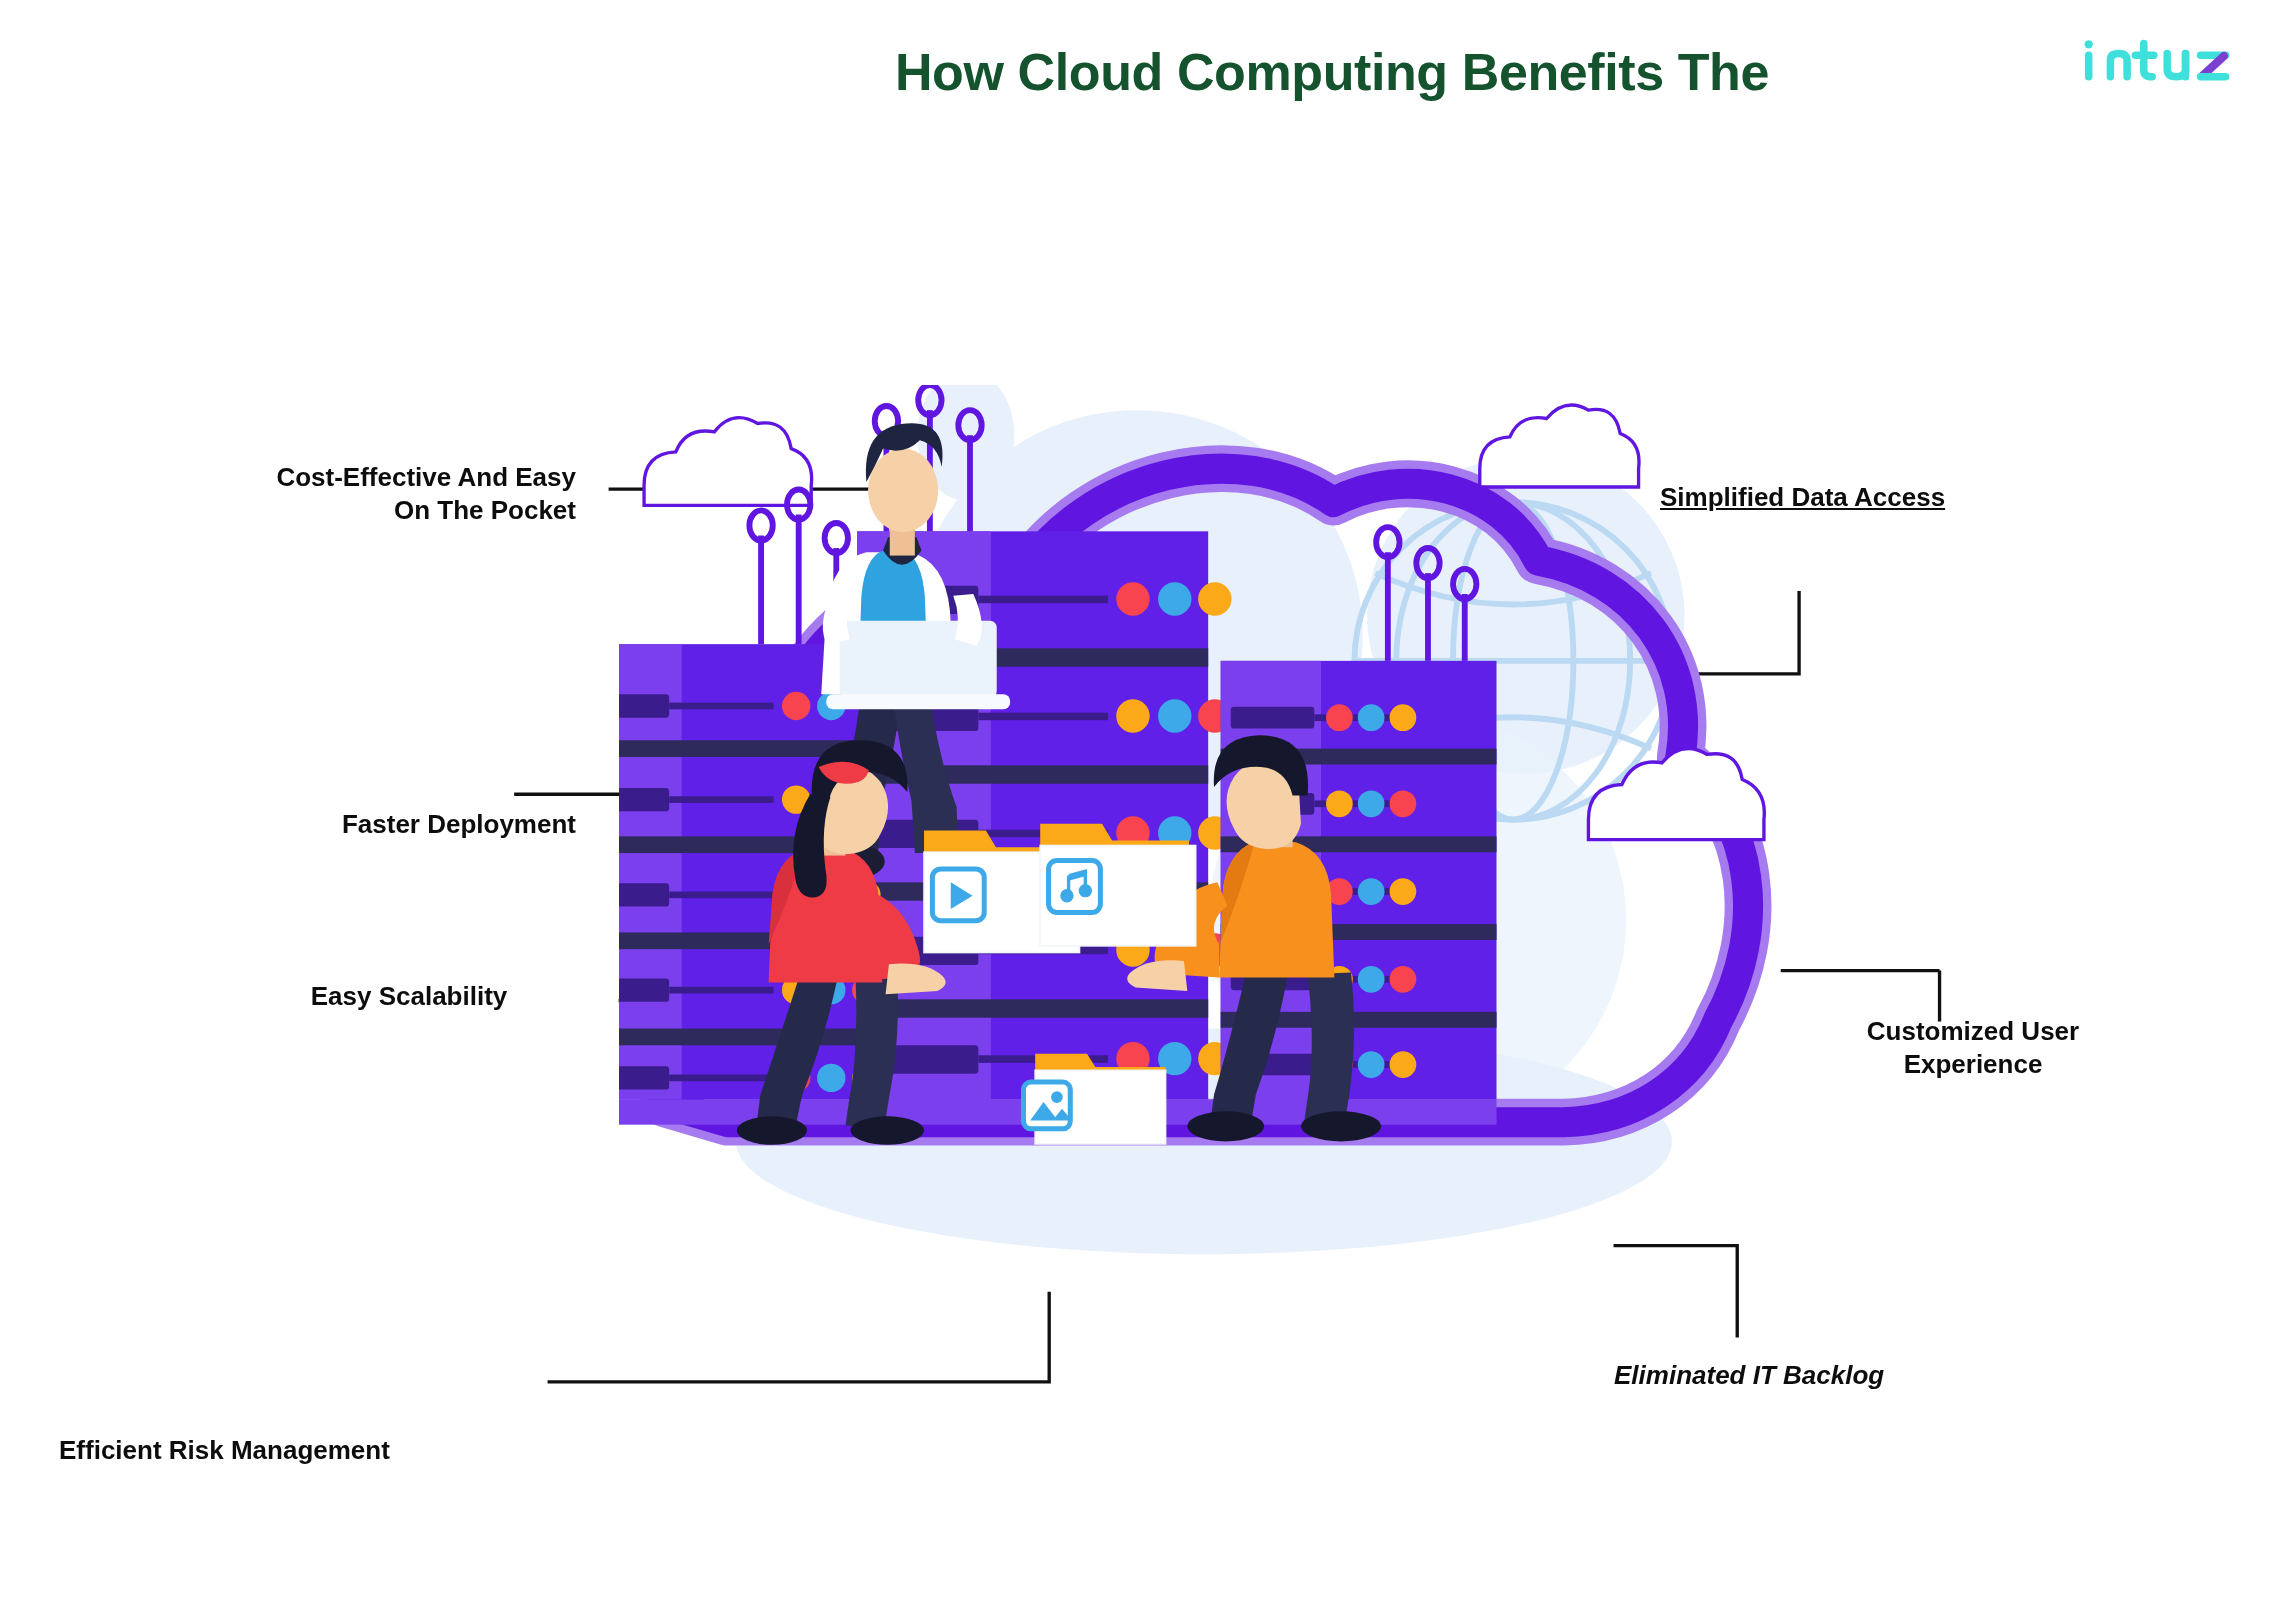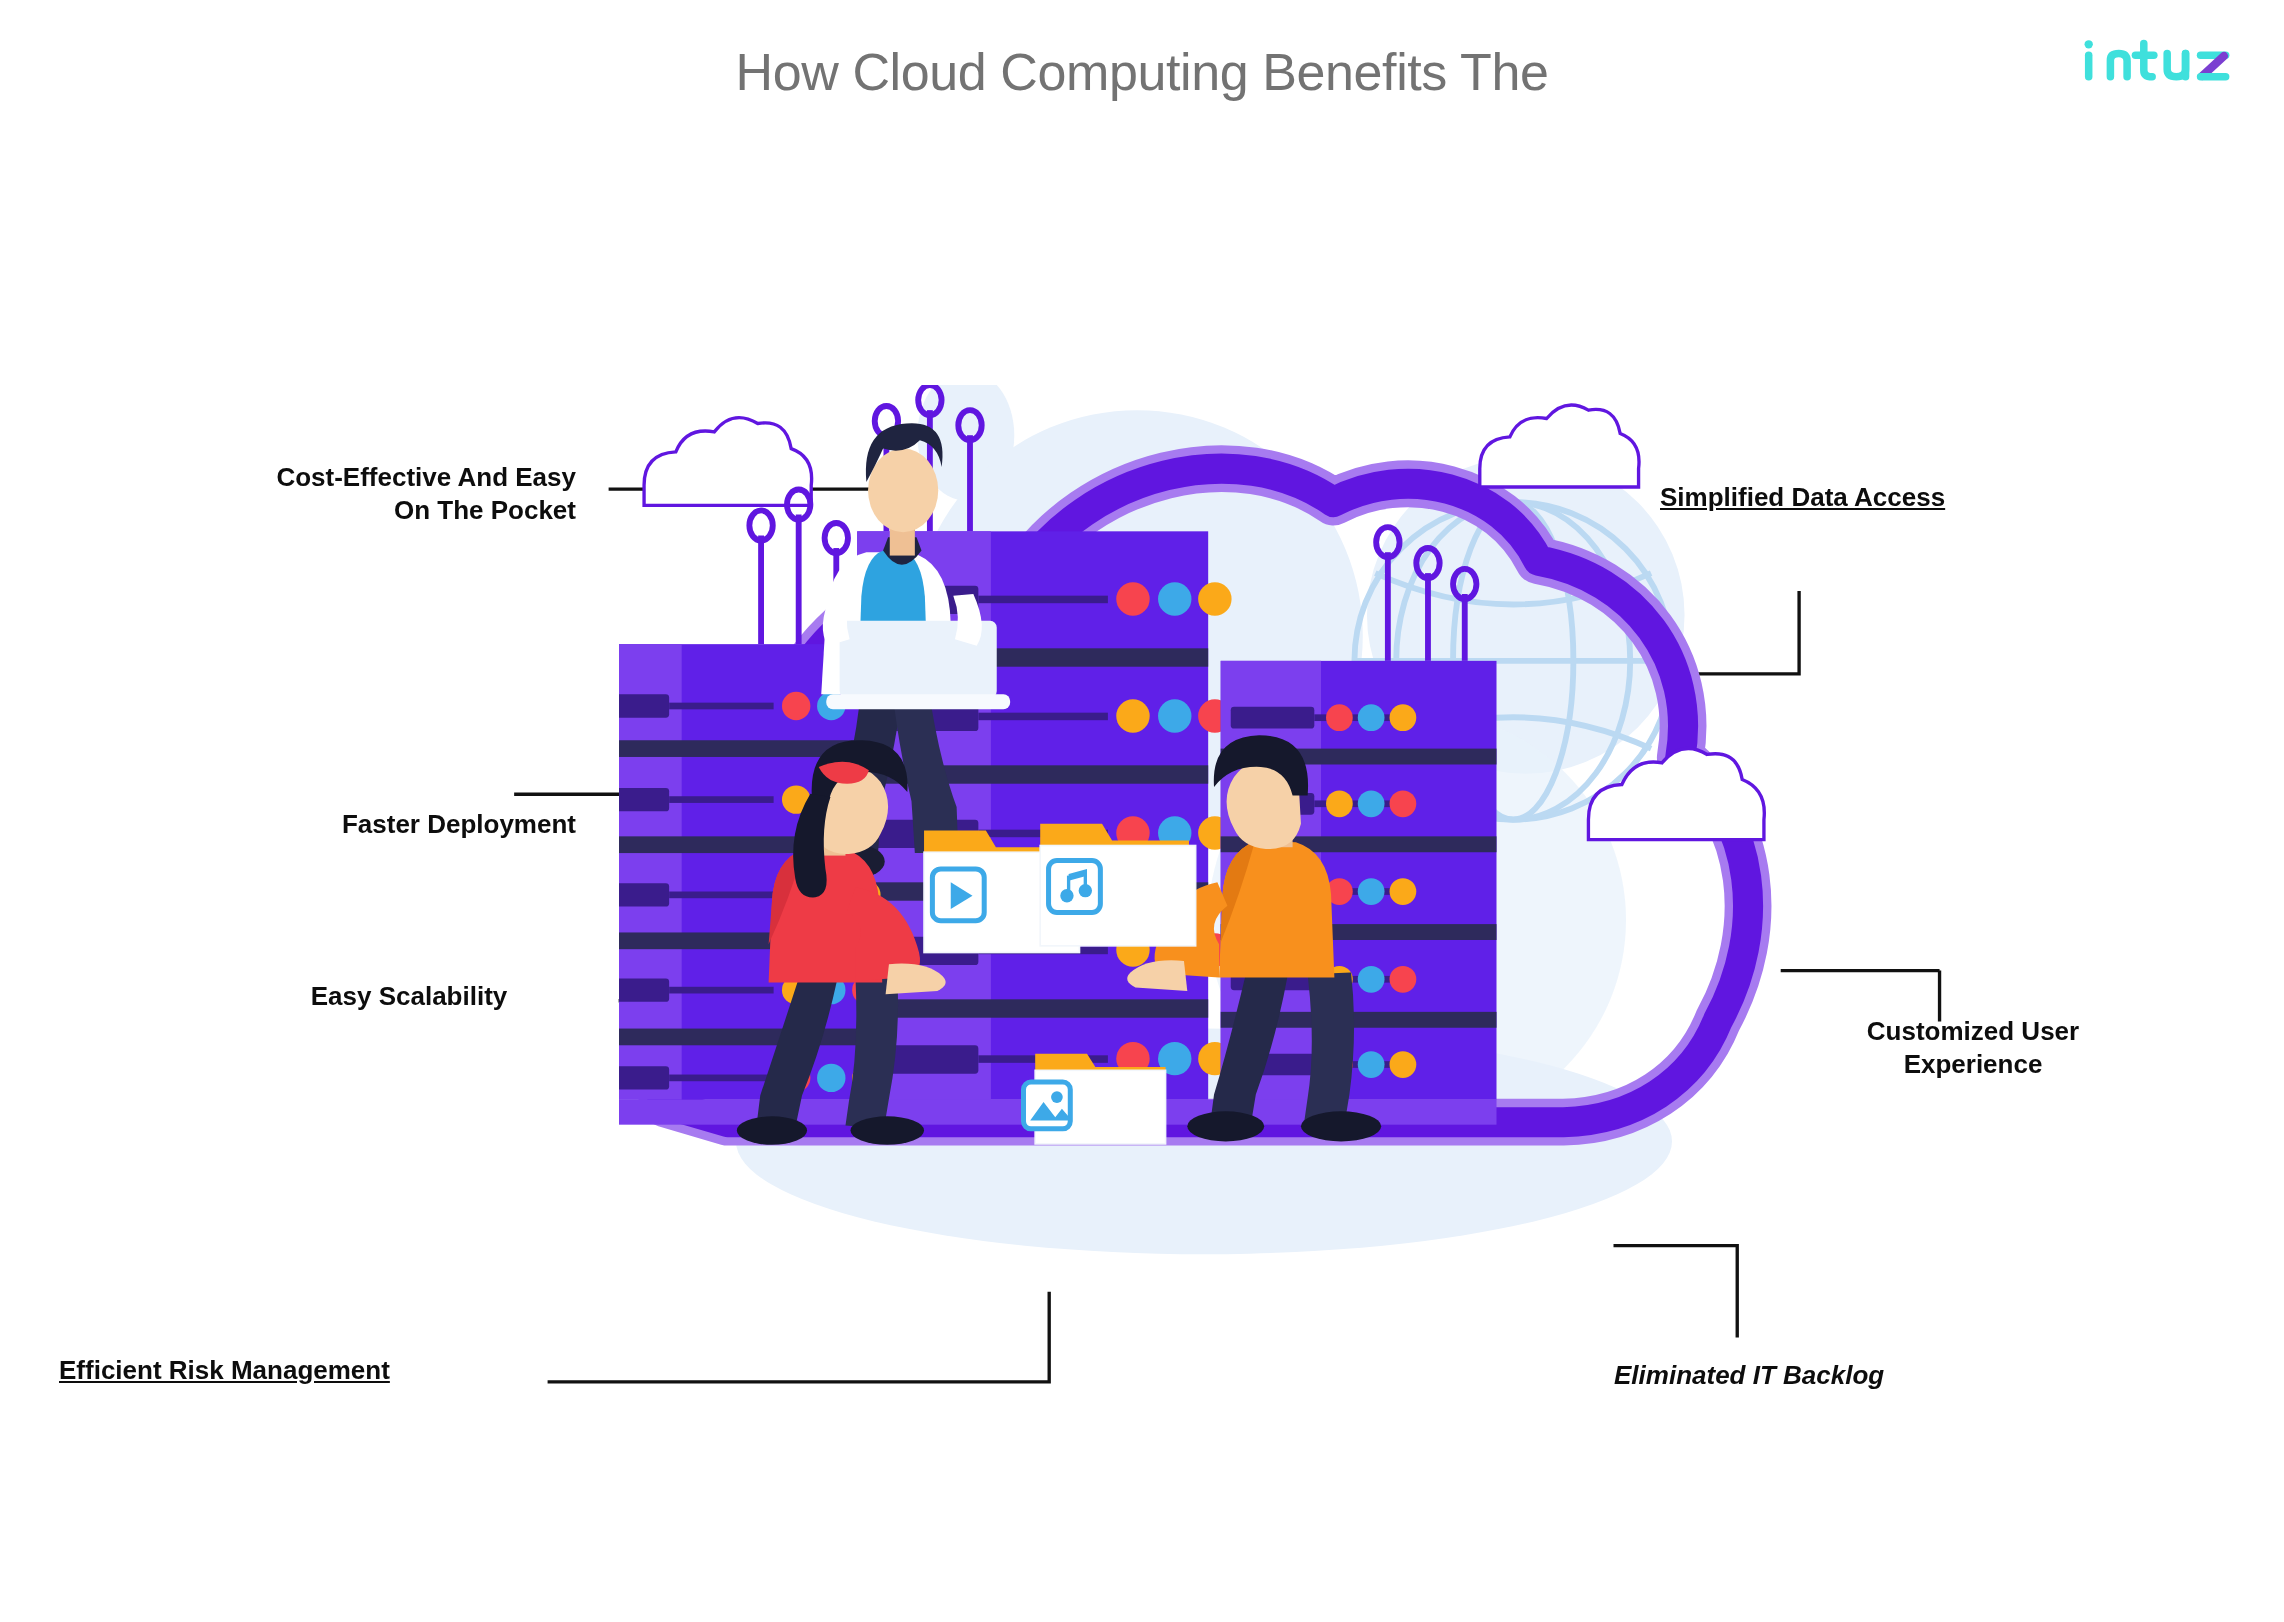--- a/index.html
+++ b/index.html
@@ -16,43 +16,43 @@
   .logo {
     position:absolute; top:35px; right:40px;
     width:167px; height:52px;
   }
 
   
   .title {
     position:absolute; top:43px; left:50%;
     transform:translateX(-50%);
     width:1254px;
-    text-align:center;
+    text-align:right;
     font-size:52px;
-    font-weight:normal;
+    font-weight:bold;
     line-height:1.15;
-    color:#737373;
+    color:#14532d;
     letter-spacing:-0.4px;
   }
   .title .l2 { display:block; }
 
   
   .label {
     position:absolute;
     font-size:26px;
     font-weight:bold;
     color:#0d0d0d;
     line-height:1.28;
     white-space:pre-line;
   }
 
   #lbl-cost   { left:125px;  top:461px;  width:451px; text-align:right; }
   #lbl-faster { left:125px;  top:769px;  width:451px; text-align:right;margin-top:39px; }
   #lbl-scale  { left:242px;  top:980px; width:334px; text-align:center; }
-  #lbl-risk   { left:59px;   top:1354px; width:518px; text-align:left;text-decoration:underline; }
+  #lbl-risk   { left:59px;   top:1434px; width:518px; text-align:left; }
   #lbl-data   { left:1660px; top:481px;  width:435px; text-align:left;text-decoration:underline; }
   #lbl-cust   { left:1806px; top:1015px; width:334px; text-align:center; }
   #lbl-backlog{ left:1614px; top:1359px; width:418px; text-align:left;font-style:italic; }
 
   
   #connectors { position:absolute; inset:0; pointer-events:none; }
 
   
   #illo { position:absolute; left:619px; top:385px; width:1170px; height:886px; }
 </style>

